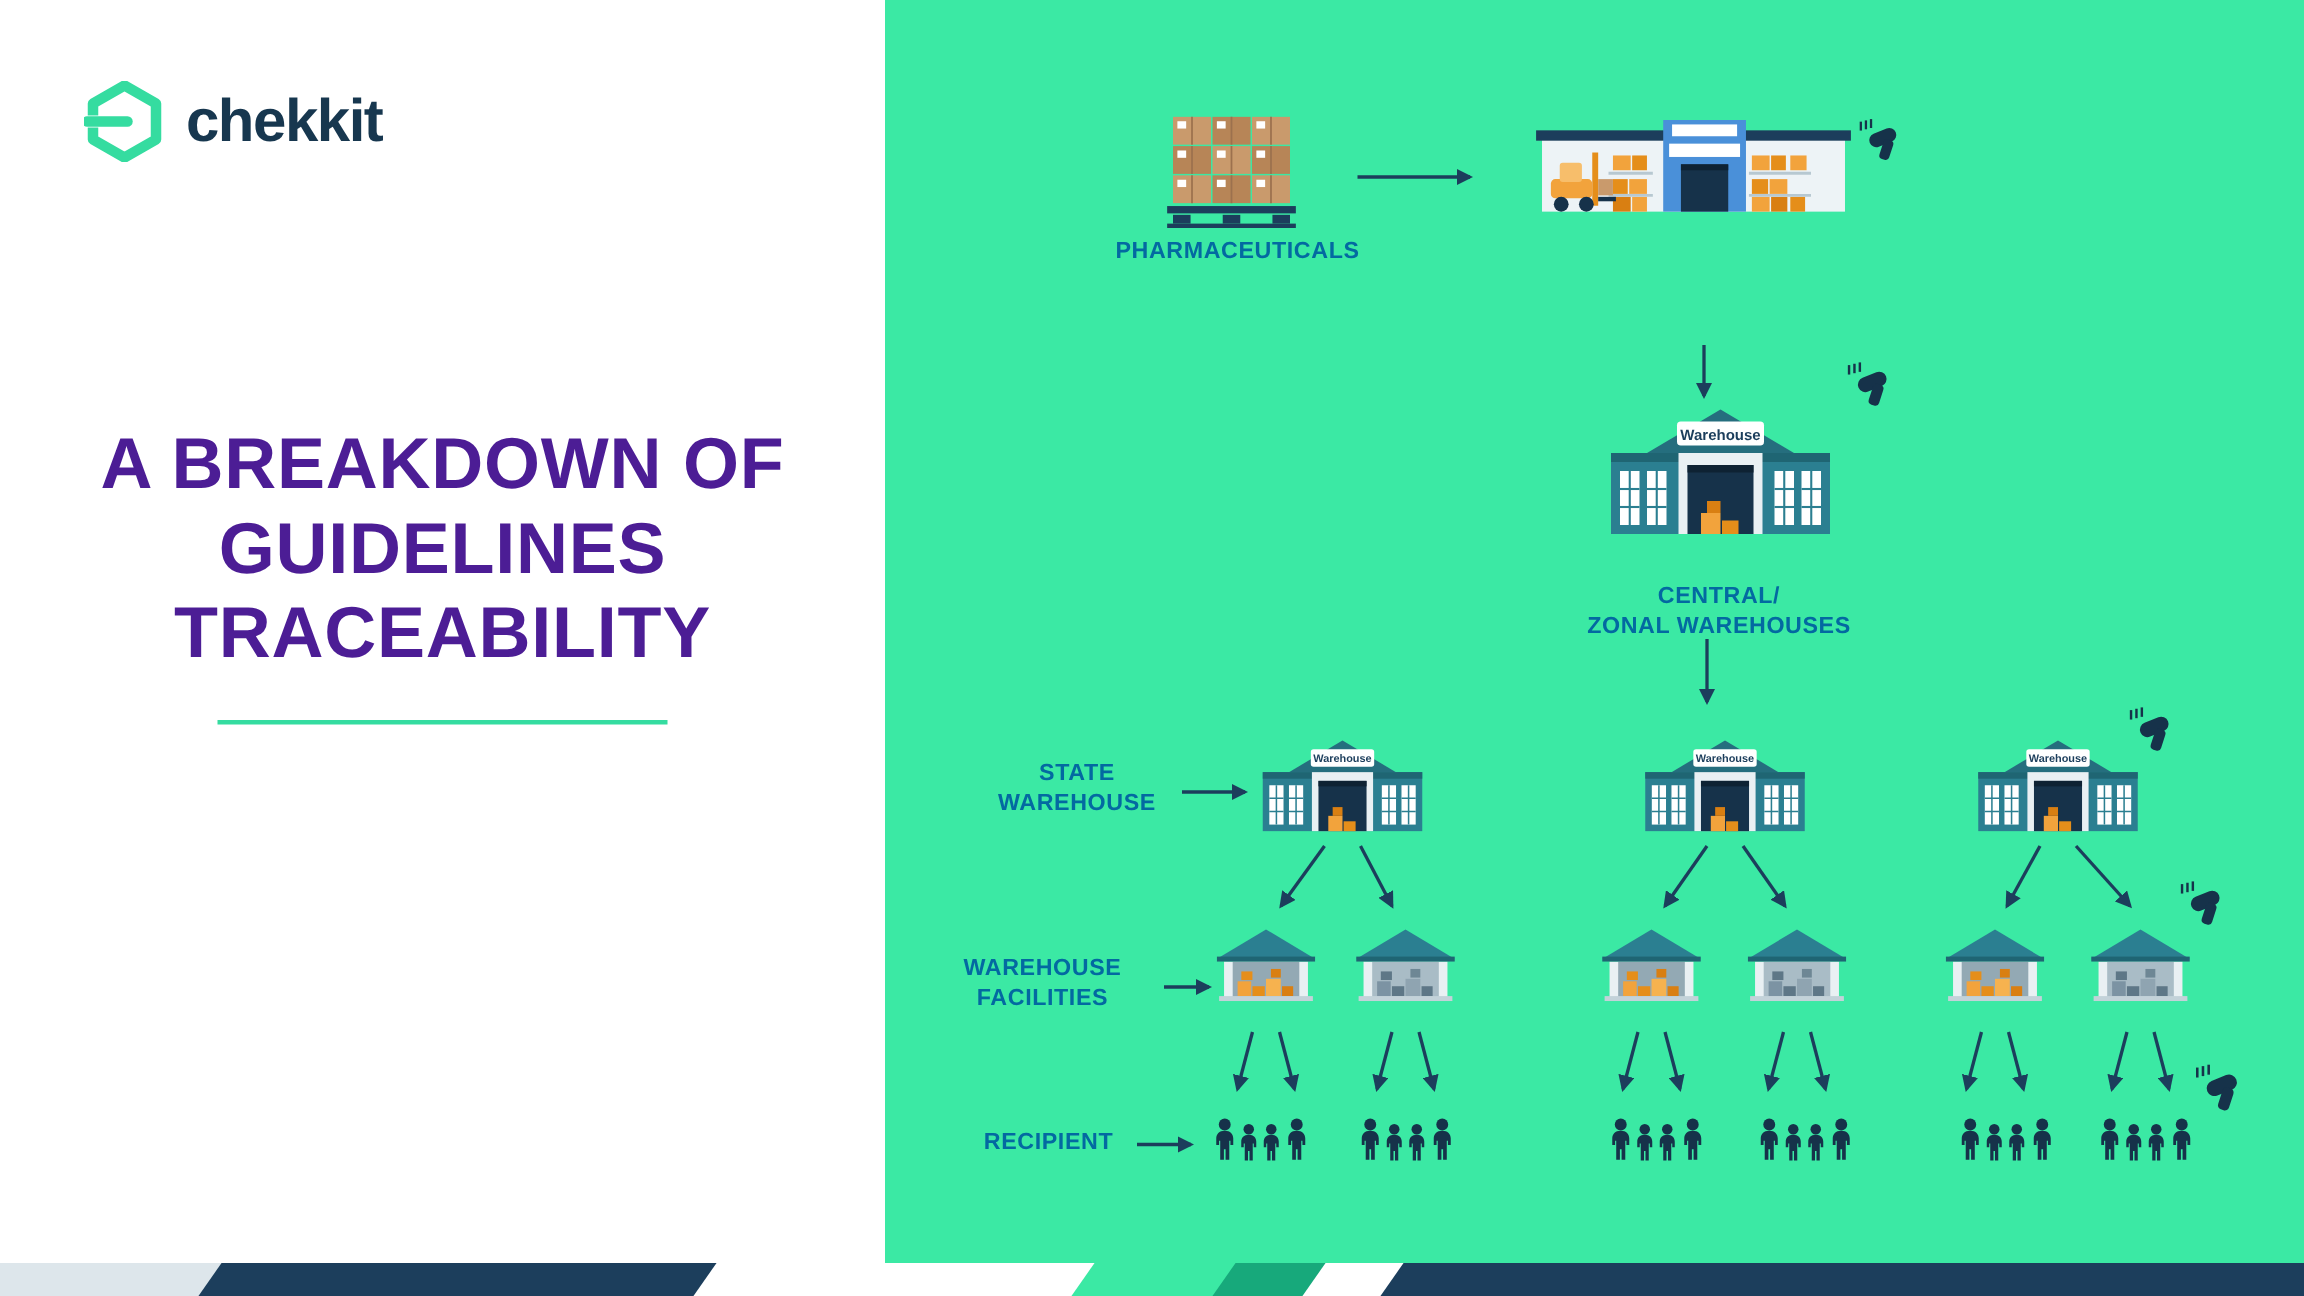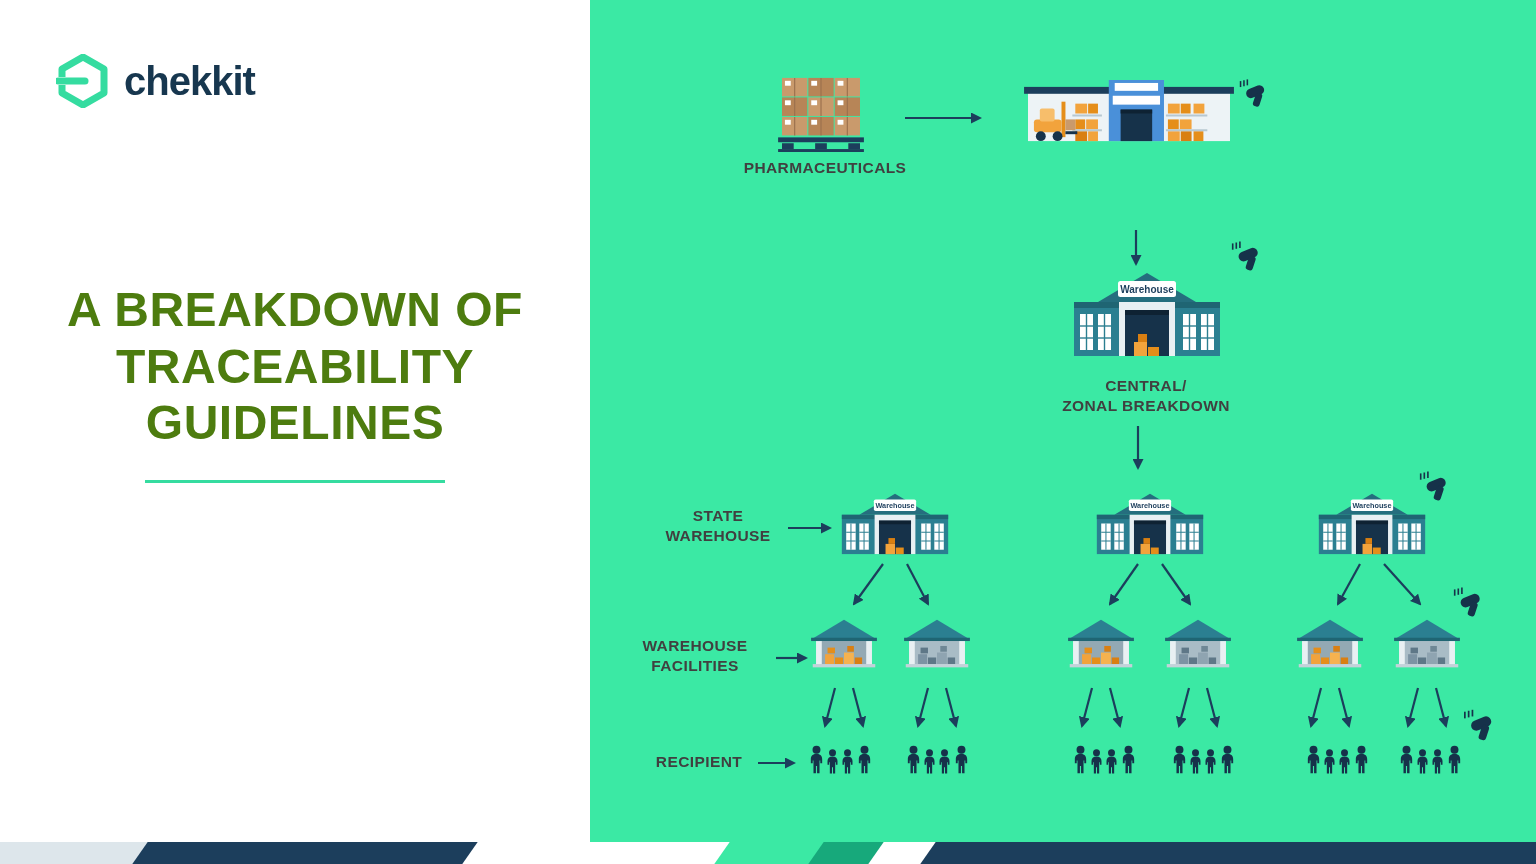--- a/index.html
+++ b/index.html
@@ -10,29 +10,29 @@
     background:#ffffff;
   }
   .page { position:relative; width:1536px; height:864px; background:#ffffff; overflow:hidden; }
 
   
   .left-panel { position:absolute; left:0; top:0; width:695px; height:864px; background:#ffffff; }
   .logo { position:absolute; left:56px; top:54px; display:flex; align-items:center; gap:14px; }
   .logo-mark { width:54px; height:54px; display:block; }
   .logo-text { font-size:40px; font-weight:800; color:#17374F; letter-spacing:-1px; }
   .title-block { position:absolute; left:0; top:282px; width:590px; text-align:center; padding:0 30px; }
-  .title-line { font-size:48px; line-height:1.18; font-weight:800; color:#4d7c0f; letter-spacing:.5px; }
+  .title-line { font-size:48px; line-height:1.18; font-weight:800; color:#4c1d95; letter-spacing:.5px; }
   .title-underline { width:300px; height:3px; background:#35DCA0; margin:28px auto 0; }
 
   
   .right-panel { position:absolute; left:590px; top:0; width:946px; height:864px; background:#3BE9A4; overflow:hidden; }
   .node { position:absolute; }
   .arrows { position:absolute; left:0; top:0; pointer-events:none; }
 
-  .lbl { text-align:center; color:#404040; }
+  .lbl { text-align:center; color:#0369a1; }
   .lbl-title { font-size:15.5px; font-weight:bold; letter-spacing:.4px; line-height:1.28; }
   .lbl-sub { font-size:14.5px; font-weight:500; margin-top:3px; line-height:1.35; }
 
   
   .bottom-bar { position:absolute; left:0; bottom:0; width:1536px; height:22px; background:#ffffff; overflow:hidden; }
   .stripe { position:absolute; top:0; height:22px; transform:skewX(-35deg); }
   .stripe-gray  { left:-40px; width:190px; background:#DDE6EB; }
   .stripe-navy1 { left:140px; width:330px; background:#1C3E5C; }
   .stripe-green { left:722px; width:100px; background:#3BE9A4; }
   .stripe-teal  { left:816px; width:60px;  background:#17A97B; }
@@ -221,22 +221,22 @@
       <svg class="logo-mark" viewBox="0 0 54 54">
         <polygon points="27,3 48,15 48,39 27,51 6,39 6,15" fill="none" stroke="#35DCA0" stroke-width="7" stroke-linejoin="round"></polygon>
         <rect x="0" y="23" width="20" height="8" fill="#FFFFFF"></rect>
         <path d="M2 27 H29" stroke="#35DCA0" stroke-width="7" stroke-linecap="round" fill="none"></path>
       </svg>
       <span class="logo-text">chekkit</span>
     </div>
 
     <div class="title-block">
       <div class="title-line">A BREAKDOWN OF</div>
+      <div class="title-line">GUIDELINES</div>
       <div class="title-line">TRACEABILITY</div>
-      <div class="title-line">GUIDELINES</div>
       <div class="title-underline"></div>
     </div>
   </aside>
 
   <section class="right-panel">
 
     <svg class="arrows" width="946" height="864" viewBox="0 0 946 864">
       <defs>
         <marker id="ah" markerUnits="userSpaceOnUse" markerWidth="11" markerHeight="11" refX="9" refY="5.5" orient="auto">
           <path d="M0,0 L11,5.5 L0,11 Z" fill="#1C3E5C"></path>
@@ -283,23 +283,23 @@
     <div class="node lbl" style="left:95px; top:158px; width:280px;">
       <div class="lbl-title">PHARMACEUTICALS</div>
     </div>
 
     <svg class="node" style="left:640px; top:238px; width:36px; height:36px;" viewBox="0 0 40 40">
         <use href="#sym-scanner"></use>
       </svg>
     <svg class="node" style="left:482px; top:268px; width:150px; height:92px;" viewBox="0 0 150 92">
         <use href="#sym-warehouse"></use>
       </svg>
-    <div class="node lbl" style="left:406px; top:376px; width:300px;">
+    <div class="node lbl" style="left:406px; top:388px; width:300px;">
       <div class="lbl-title">CENTRAL/</div>
-      <div class="lbl-title">ZONAL BREAKDOWN</div>
+      <div class="lbl-title">ZONAL WAREHOUSES</div>
     </div>
 
     <div class="node lbl" style="left:53px; top:506px; width:150px;">
       <div class="lbl-title">STATE</div>
       <div class="lbl-title">WAREHOUSE</div>
     </div>
     <svg class="node" style="left:250px; top:490px; width:110px; height:67px;" viewBox="0 0 150 92">
         <use href="#sym-warehouse"></use>
       </svg>
     <svg class="node" style="left:505px; top:490px; width:110px; height:67px;" viewBox="0 0 150 92">

